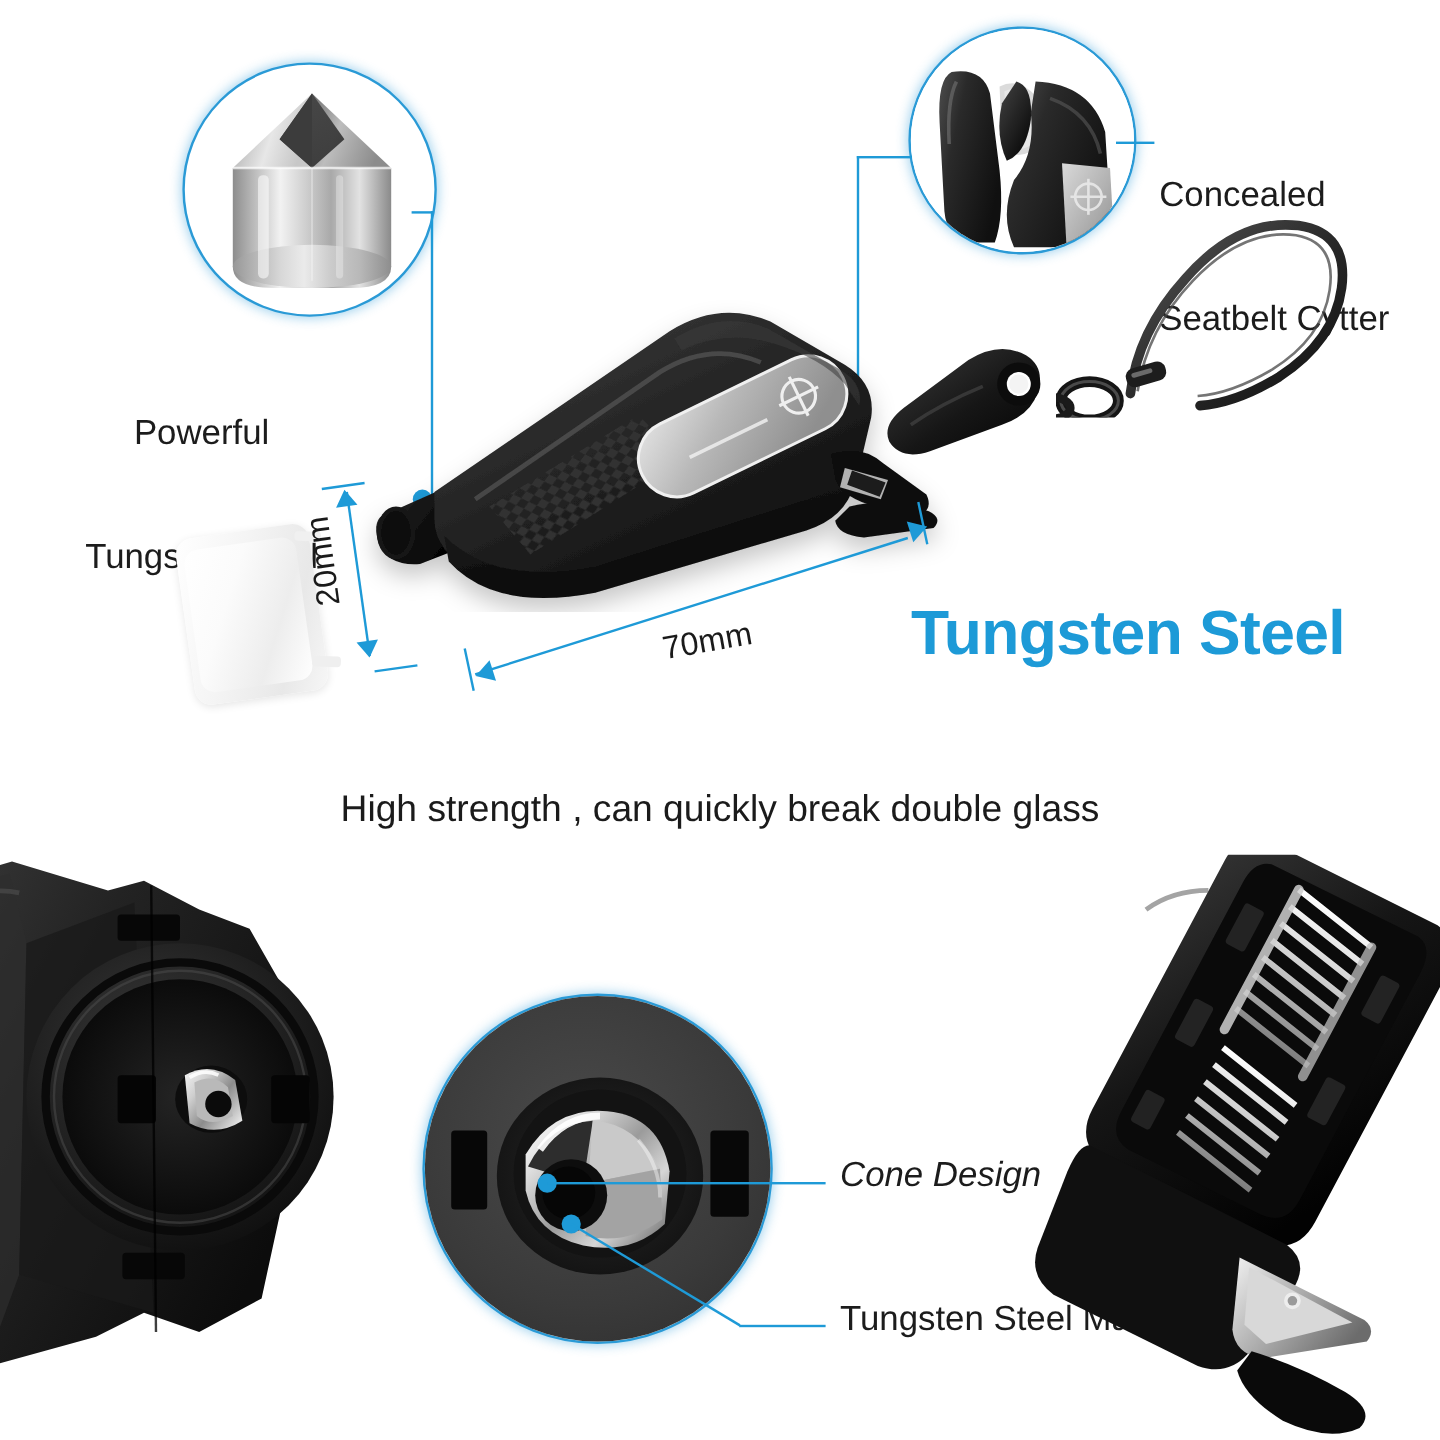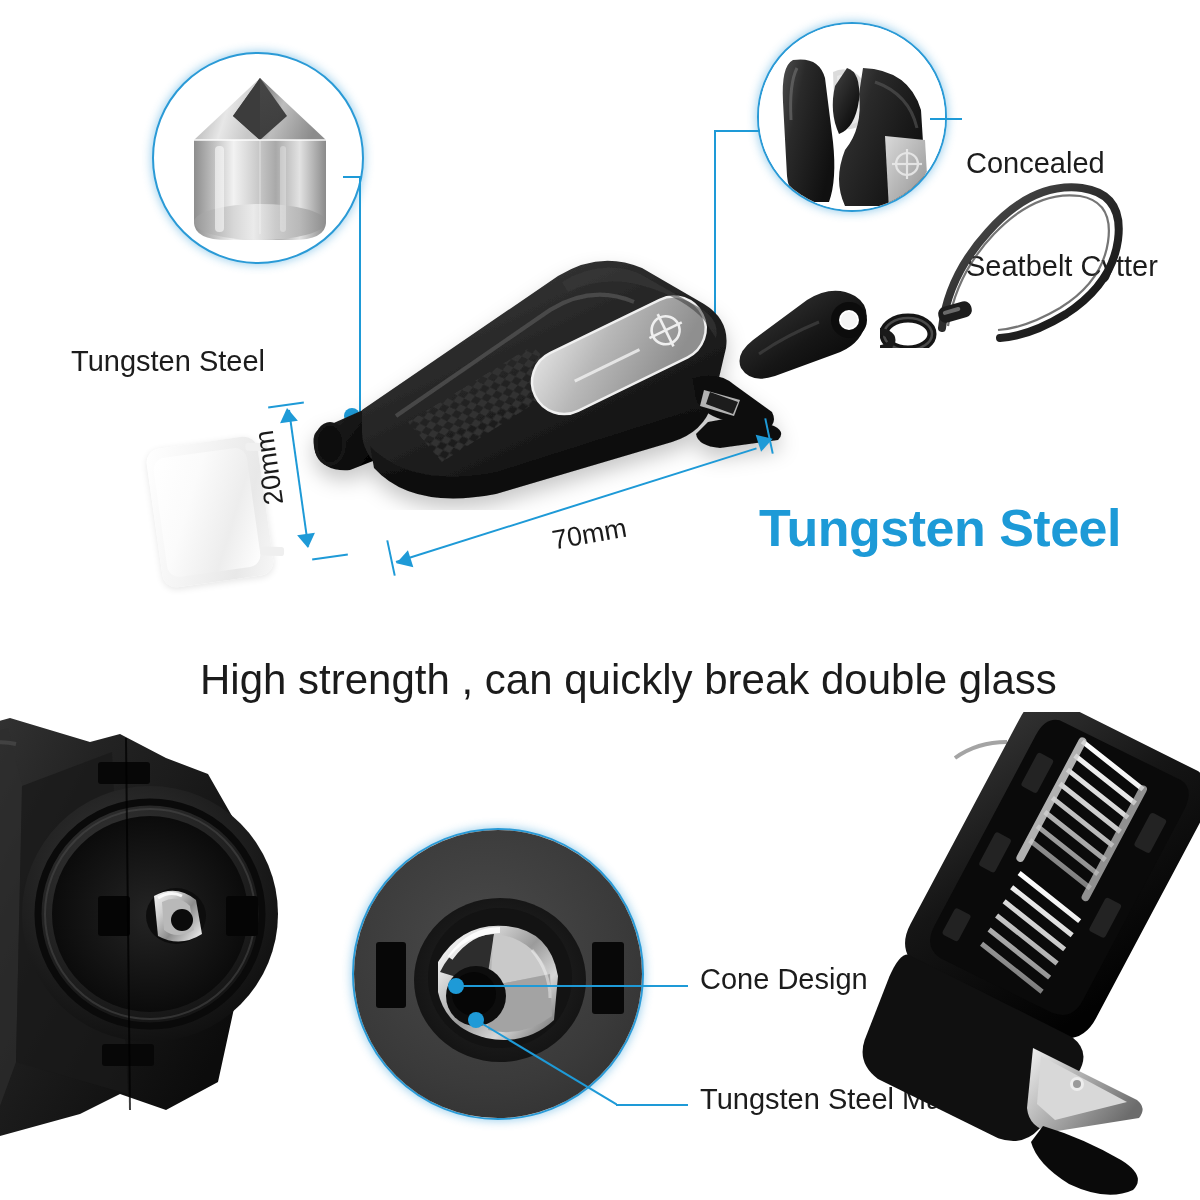--- a/index.html
+++ b/index.html
@@ -60,23 +60,23 @@
     position: absolute;
     color: #1d9ad7;
     font-weight: bold;
     font-size: 52px;
     line-height: 1.08;
     text-align: center;
     letter-spacing: -0.5px;
   }
   .subtitle {
     position: absolute;
-    font-size: 42px;
+    font-size: 31px;
     color: #1b1b1b;
-    text-align: left;
+    text-align: center;
     white-space: pre;
   }
 
   
   .tool-wrap { position: absolute; }
 
   .white-part {
     position: absolute;
     border-radius: 14px;
     background: linear-gradient(110deg,#ffffff 0%,#f4f4f4 40%,#e8e8e8 75%,#f7f7f7 100%);
@@ -144,20 +144,21 @@
       <rect x="61" y="92" width="9" height="86" fill="#ffffff" opacity="0.55" rx="4"></rect>
       <rect x="126" y="92" width="6" height="86" fill="#ffffff" opacity="0.3" rx="3"></rect>
     </svg>
   </div>
 
   <div class="cl-line cl-h" style="left:343px; top:176px; width:18px; height:2px;"></div>
   <div class="cl-line cl-v" style="left:359px; top:176px; width:2px; height:240px;"></div>
   <div class="cl-dot" style="left:344px; top:408px;"></div>
 
   <div class="label label-center" style="left:38px; top:276px; width:260px; font-size:29px;">
+    <div>Powerful</div>
     <div>Tungsten Steel</div>
   </div>
 
   <div class="inset glow" style="left:757px; top:22px; width:190px; height:190px;">
     <svg width="190" height="190" viewBox="0 0 190 190">
       <defs>
         <linearGradient id="blkA" x1="0" y1="0" x2="1" y2="0.6">
           <stop offset="0%" stop-color="#4e4e4e"></stop>
           <stop offset="35%" stop-color="#2a2a2a"></stop>
           <stop offset="100%" stop-color="#101010"></stop>
@@ -473,21 +474,21 @@
       <ellipse cx="122" cy="166" rx="30" ry="30" fill="#0d0d0d"></ellipse>
       <ellipse cx="120" cy="164" rx="22" ry="22" fill="#060606"></ellipse>
 
       <path d="M96 128 Q116 100 146 100" stroke="#ffffff" stroke-width="6" fill="none" opacity="0.9"></path>
       <path d="M178 120 Q196 142 196 168" stroke="#ffffff" stroke-width="3" fill="none" opacity="0.4"></path>
     </svg>
   </div>
 
   <div class="cl-dot" style="left:448px; top:978px;"></div>
   <div class="cl-line cl-h" style="left:456px; top:985px; width:232px; height:2px;"></div>
-  <div class="label" style="left:700px; top:962px; font-size:29px;">Cone Design</div>
+  <div class="label" style="left:700px; top:962px; font-size:29px;font-style:italic;">Cone Design</div>
 
   <div class="cl-dot" style="left:468px; top:1012px;"></div>
   <div class="cl-diag" style="left:476px; top:1019px; width:164px; transform:rotate(31deg);"></div>
   <div class="cl-line cl-h" style="left:616px; top:1104px; width:72px; height:2px;"></div>
   <div class="label" style="left:700px; top:1082px; font-size:29px;">Tungsten Steel Material</div>
 
   <div style="position:absolute; left:845px; top:712px; width:370px; height:490px; overflow:hidden;">
     <svg width="370" height="490" viewBox="0 0 370 490">
       <defs>
         <linearGradient id="innerShell" x1="0" y1="0" x2="1" y2="0.8">

